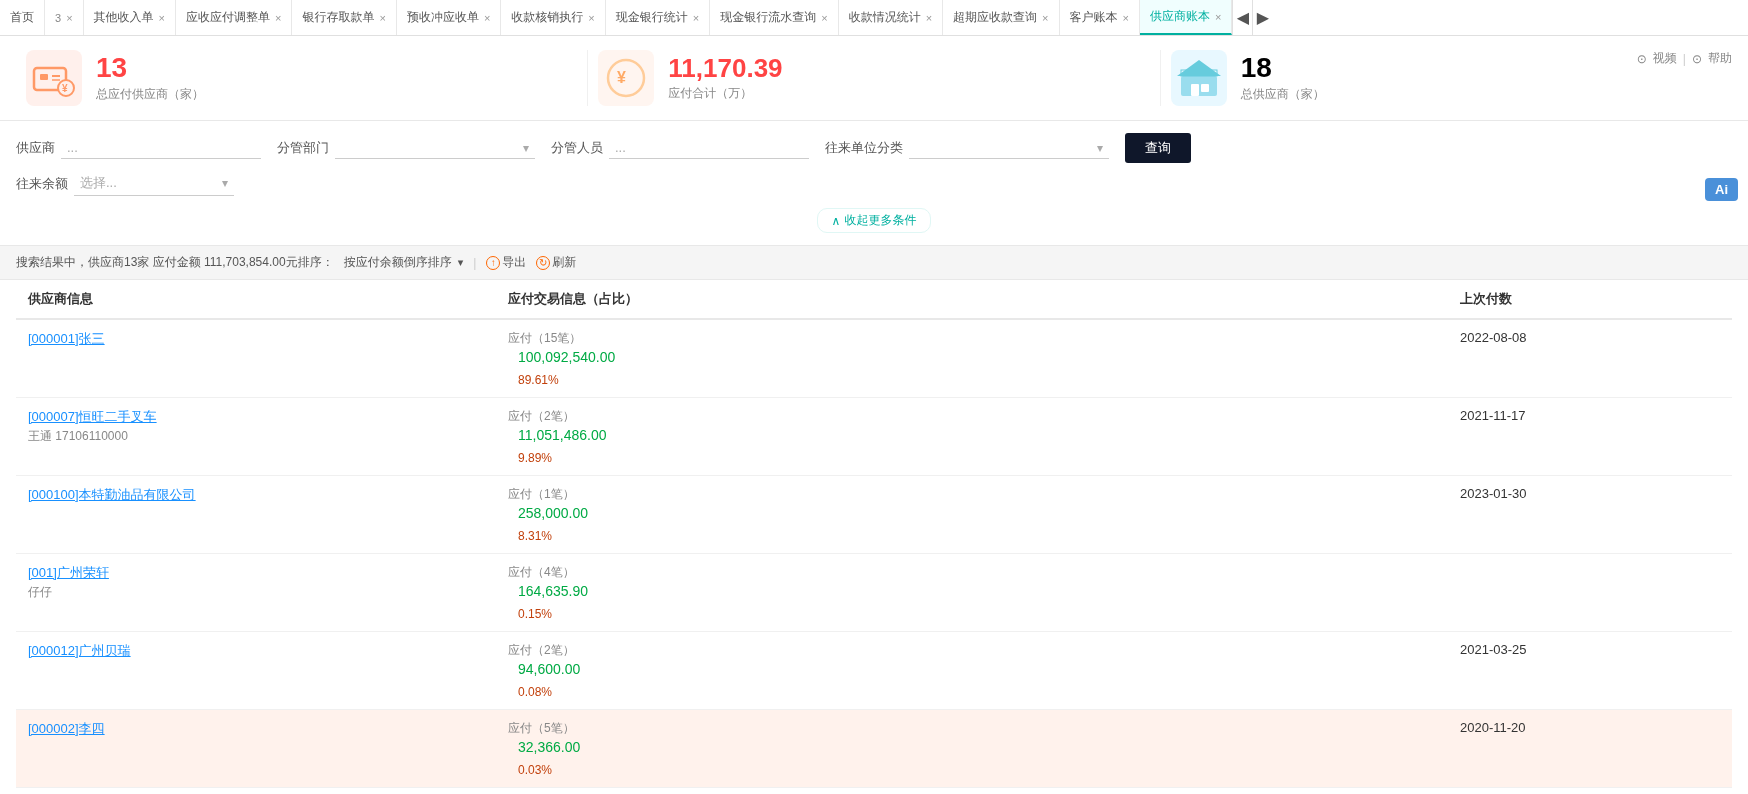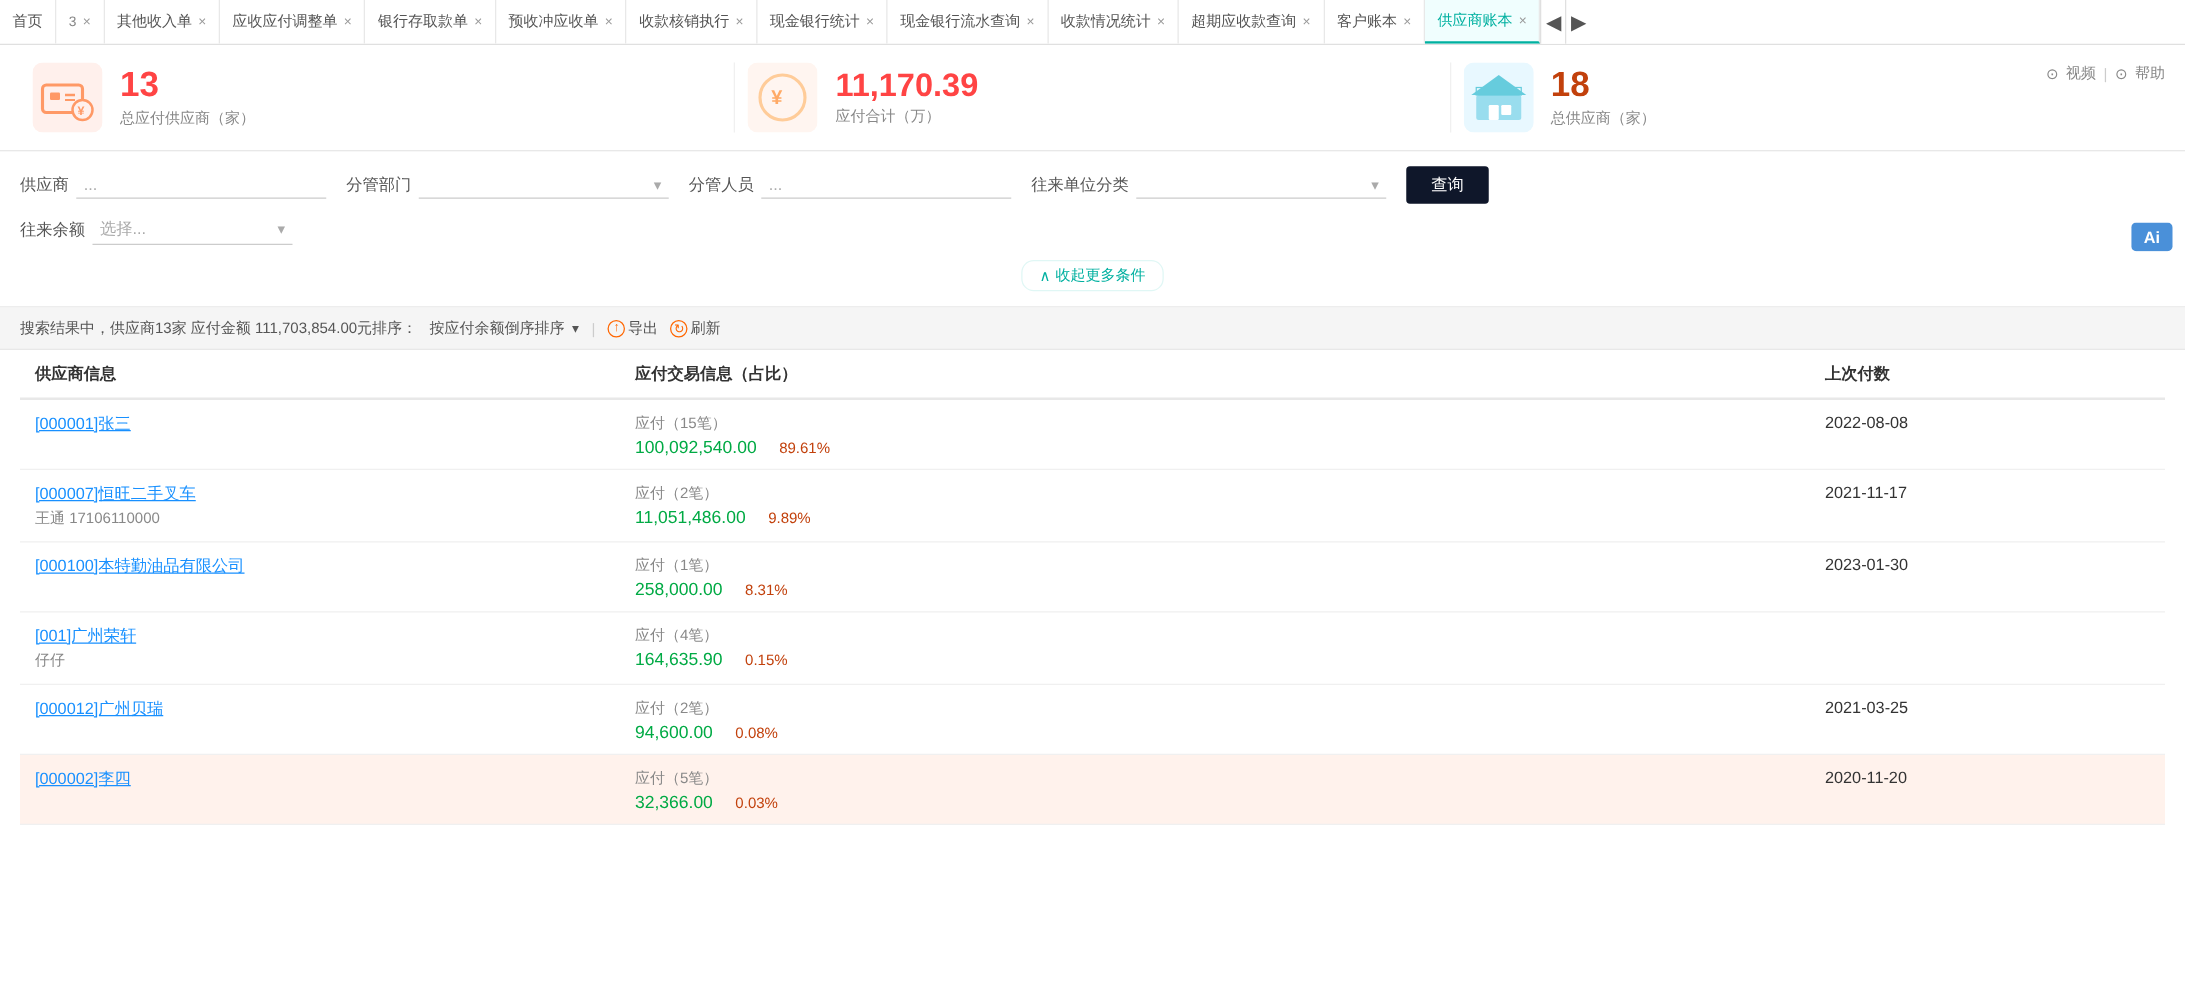--- a/index.html
+++ b/index.html
@@ -49,21 +49,21 @@
     
     .table-wrap { background: #fff; padding: 0 16px; }
     .table-header { display: grid; grid-template-columns: 480px 1fr 260px; padding: 10px 12px; border-bottom: 2px solid #e8e8e8; font-size: 13px; font-weight: 600; color: #333; }
     .table-row { display: grid; grid-template-columns: 480px 1fr 260px; padding: 10px 12px; border-bottom: 1px solid #f0f0f0; align-items: start; font-size: 13px; }
     .table-row.highlighted { background: #fff2ec; }
     .supplier-link { color: #1890ff; text-decoration: underline; cursor: pointer; font-size: 13px; }
     .supplier-sub { font-size: 12px; color: #888; margin-top: 2px; }
     .tx-label { font-size: 12px; color: #888; }
     .tx-amount { font-size: 14px; color: #00aa44; font-weight: 500; margin-top: 2px; }
     .tx-percent { font-size: 12px; color: #c2410c; margin-left: 10px; }
-    .tx-row { display: flex; align-items: baseline; gap: 8px; }
+    .tx-row { display: flex; align-items: baseline; gap: 8px; flex-direction: column; }
     .last-pay { font-size: 13px; color: #333; }
 
     
     .main-scroll { height: calc(794px - 36px - 84px - 90px - 38px - 34px); overflow-y: auto; }
     .main-scroll::-webkit-scrollbar { width: 6px; }
     .main-scroll::-webkit-scrollbar-thumb { background: #ddd; border-radius: 3px; }
   </style>
 </head>
 <body>
 
@@ -163,21 +163,21 @@
         <rect width="56" height="56" rx="8" fill="#e8f8ff"></rect>
 
         <rect x="10" y="26" width="36" height="20" rx="2" fill="#99ddee"></rect>
         <polygon points="6,26 28,10 50,26" fill="#66ccdd"></polygon>
         <rect x="20" y="34" width="8" height="12" rx="1" fill="#fff"></rect>
         <rect x="30" y="34" width="8" height="8" rx="1" fill="#fff"></rect>
         <rect x="10" y="20" width="36" height="6" rx="0" fill="none" stroke="#66ccdd" stroke-width="1"></rect>
       </svg>
     </div>
     <div class="card-info">
-      <div class="big-num" style="color:#c2410c;font-size:28px;font-weight:bold;">18</div>
+      <div class="big-num" style="color:#000000;font-size:28px;font-weight:bold;">18</div>
       <div class="label">总供应商（家）</div>
     </div>
   </div>
 
   <div class="top-right-links">
     <span style="font-size:12px;">⊙</span>
     <span>视频</span>
     <span class="divider-v">|</span>
     <span style="font-size:12px;">⊙</span>
     <span>帮助</span>

